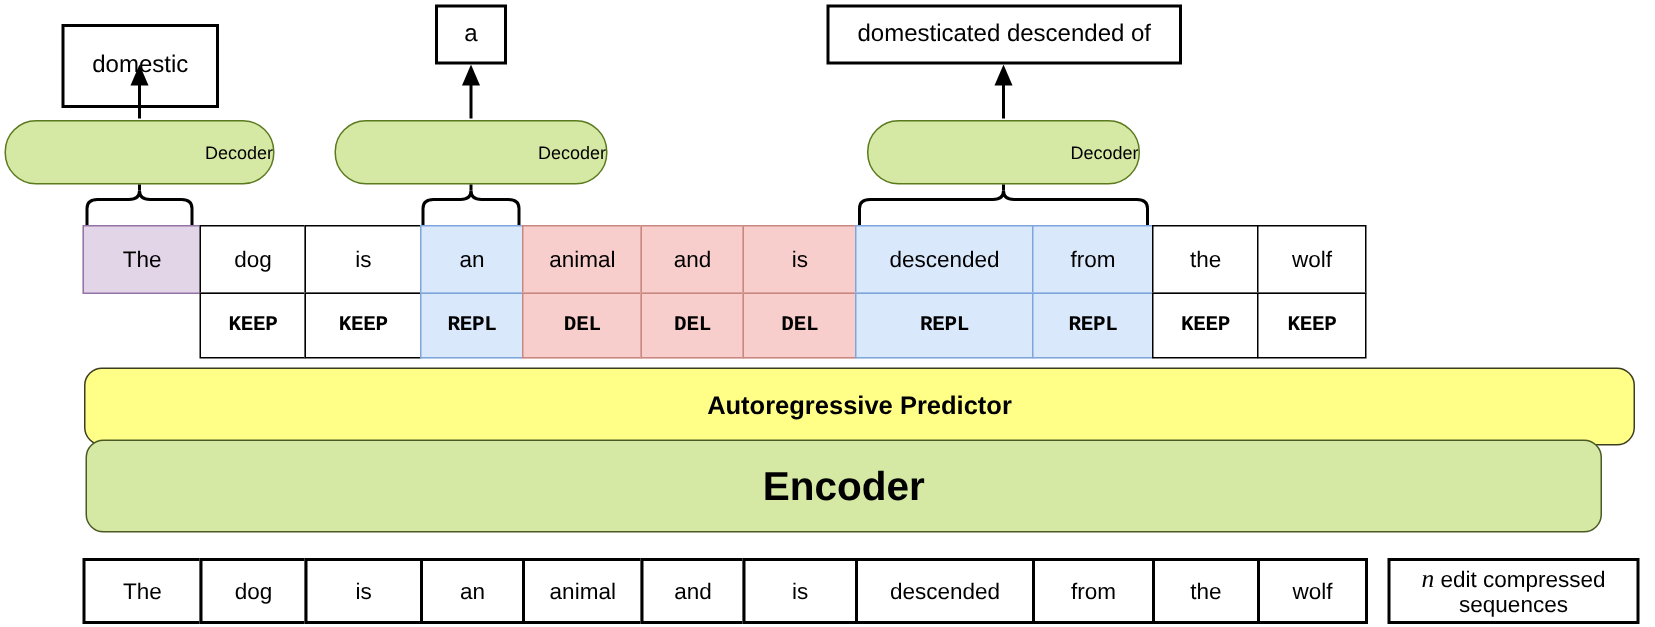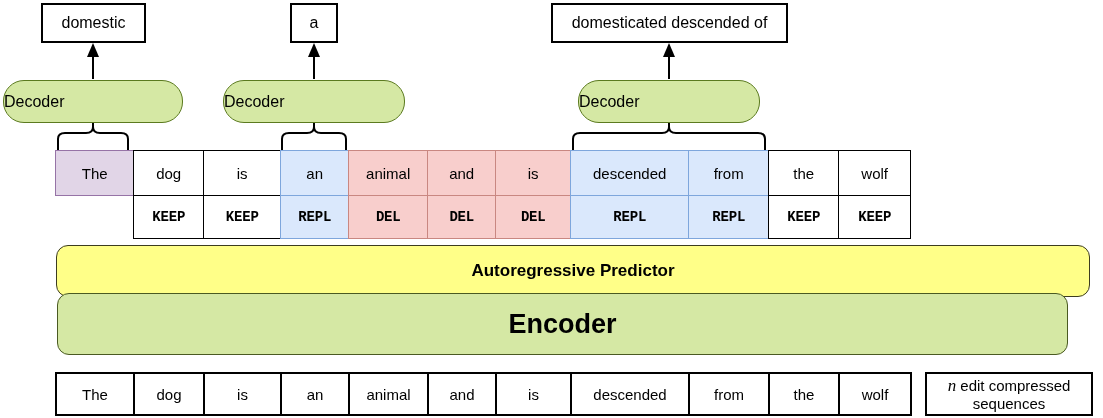--- a/index.html
+++ b/index.html
@@ -29,22 +29,22 @@
     white-space: nowrap;
   }
 
   
   .decoder {
     background: #d5e8a4;
     border: 1.5px solid #5b7a1f;
     border-radius: 21px;
     display: flex;
     align-items: center;
-    justify-content: flex-start;
-    font-size: 16px;
+    justify-content: flex-end;
+    font-size: 12px;
     color: #000000;
   }
 
   
   .bigbar {
     border: 1.5px solid #3d3d20;
     border-radius: 12px;
     display: flex;
     align-items: center;
     justify-content: center;
@@ -118,21 +118,21 @@
     left: 0;
     top: 0;
     width: 1103px;
     height: 418px;
     pointer-events: none;
   }
 </style>
 </head>
 <body>
 
-<div class="abs outbox" style="left:41px; top:3px; width:105px; height:40px;">
+<div class="abs outbox" style="left:41px; top:16px; width:105px; height:56px;">
   <span>domestic</span>
 </div>
 
 <div class="abs outbox" style="left:290px; top:3px; width:48px; height:40px;">
   <span>a</span>
 </div>
 
 <div class="abs outbox" style="left:551px; top:3px; width:237px; height:40px;">
   <span>domesticated descended of</span>
 </div>

